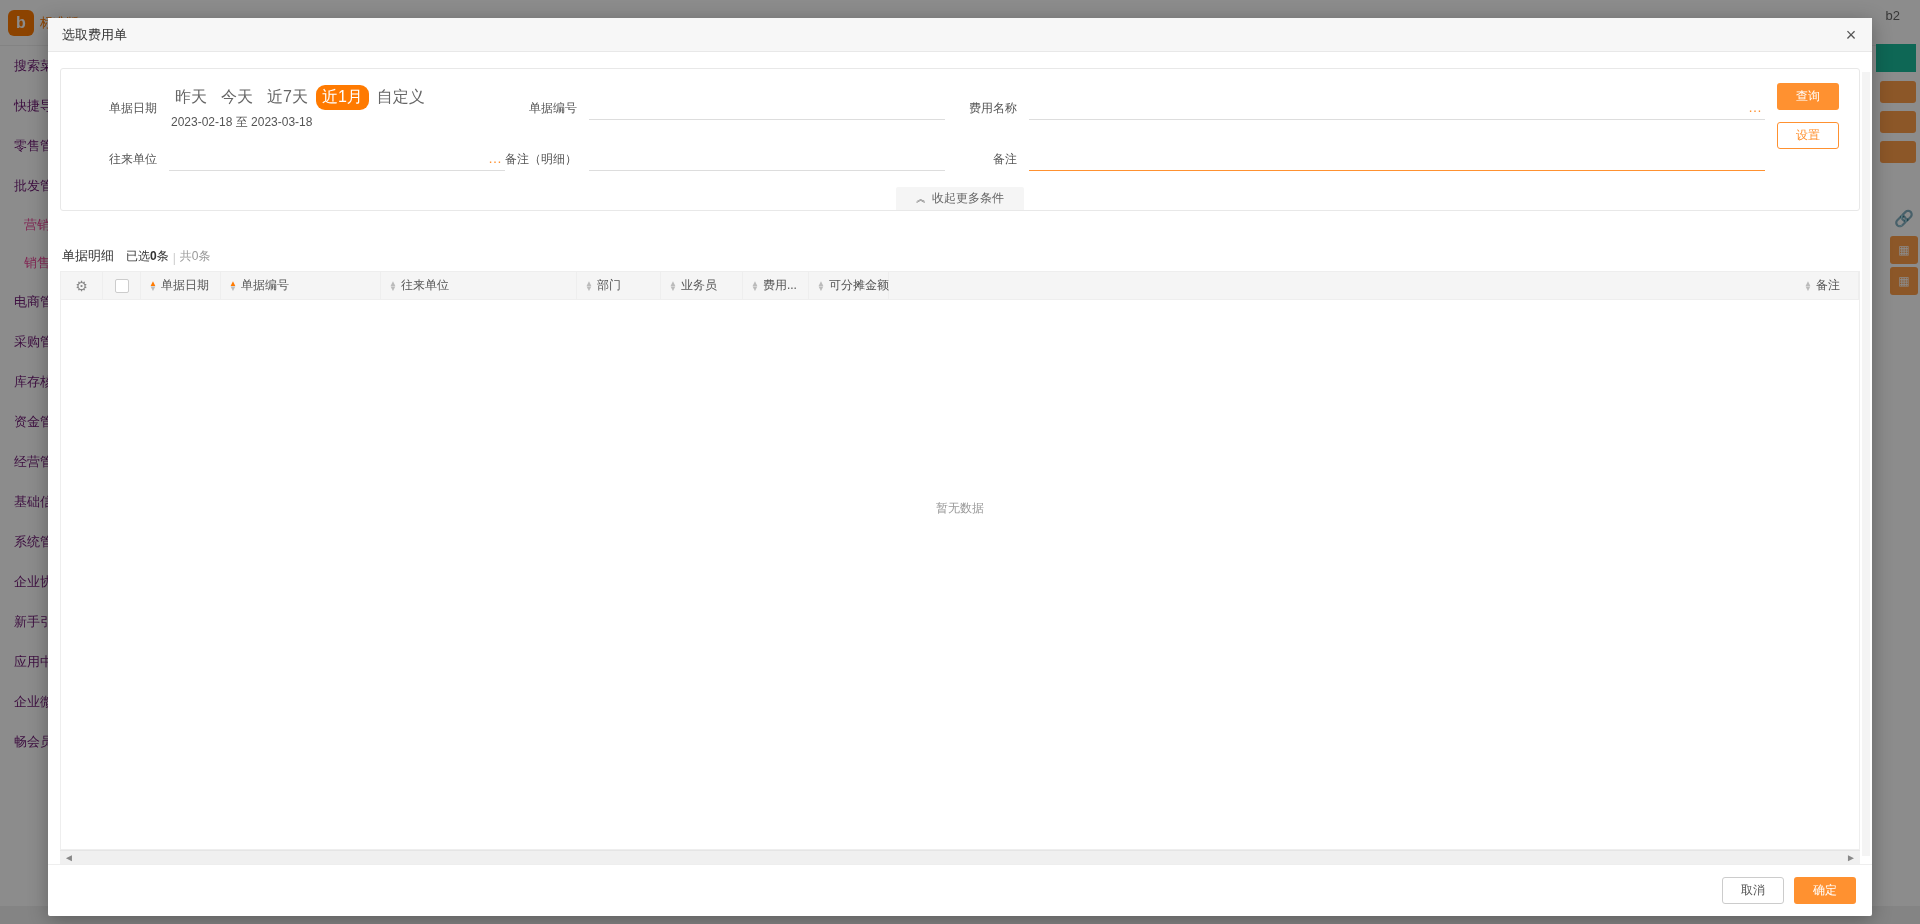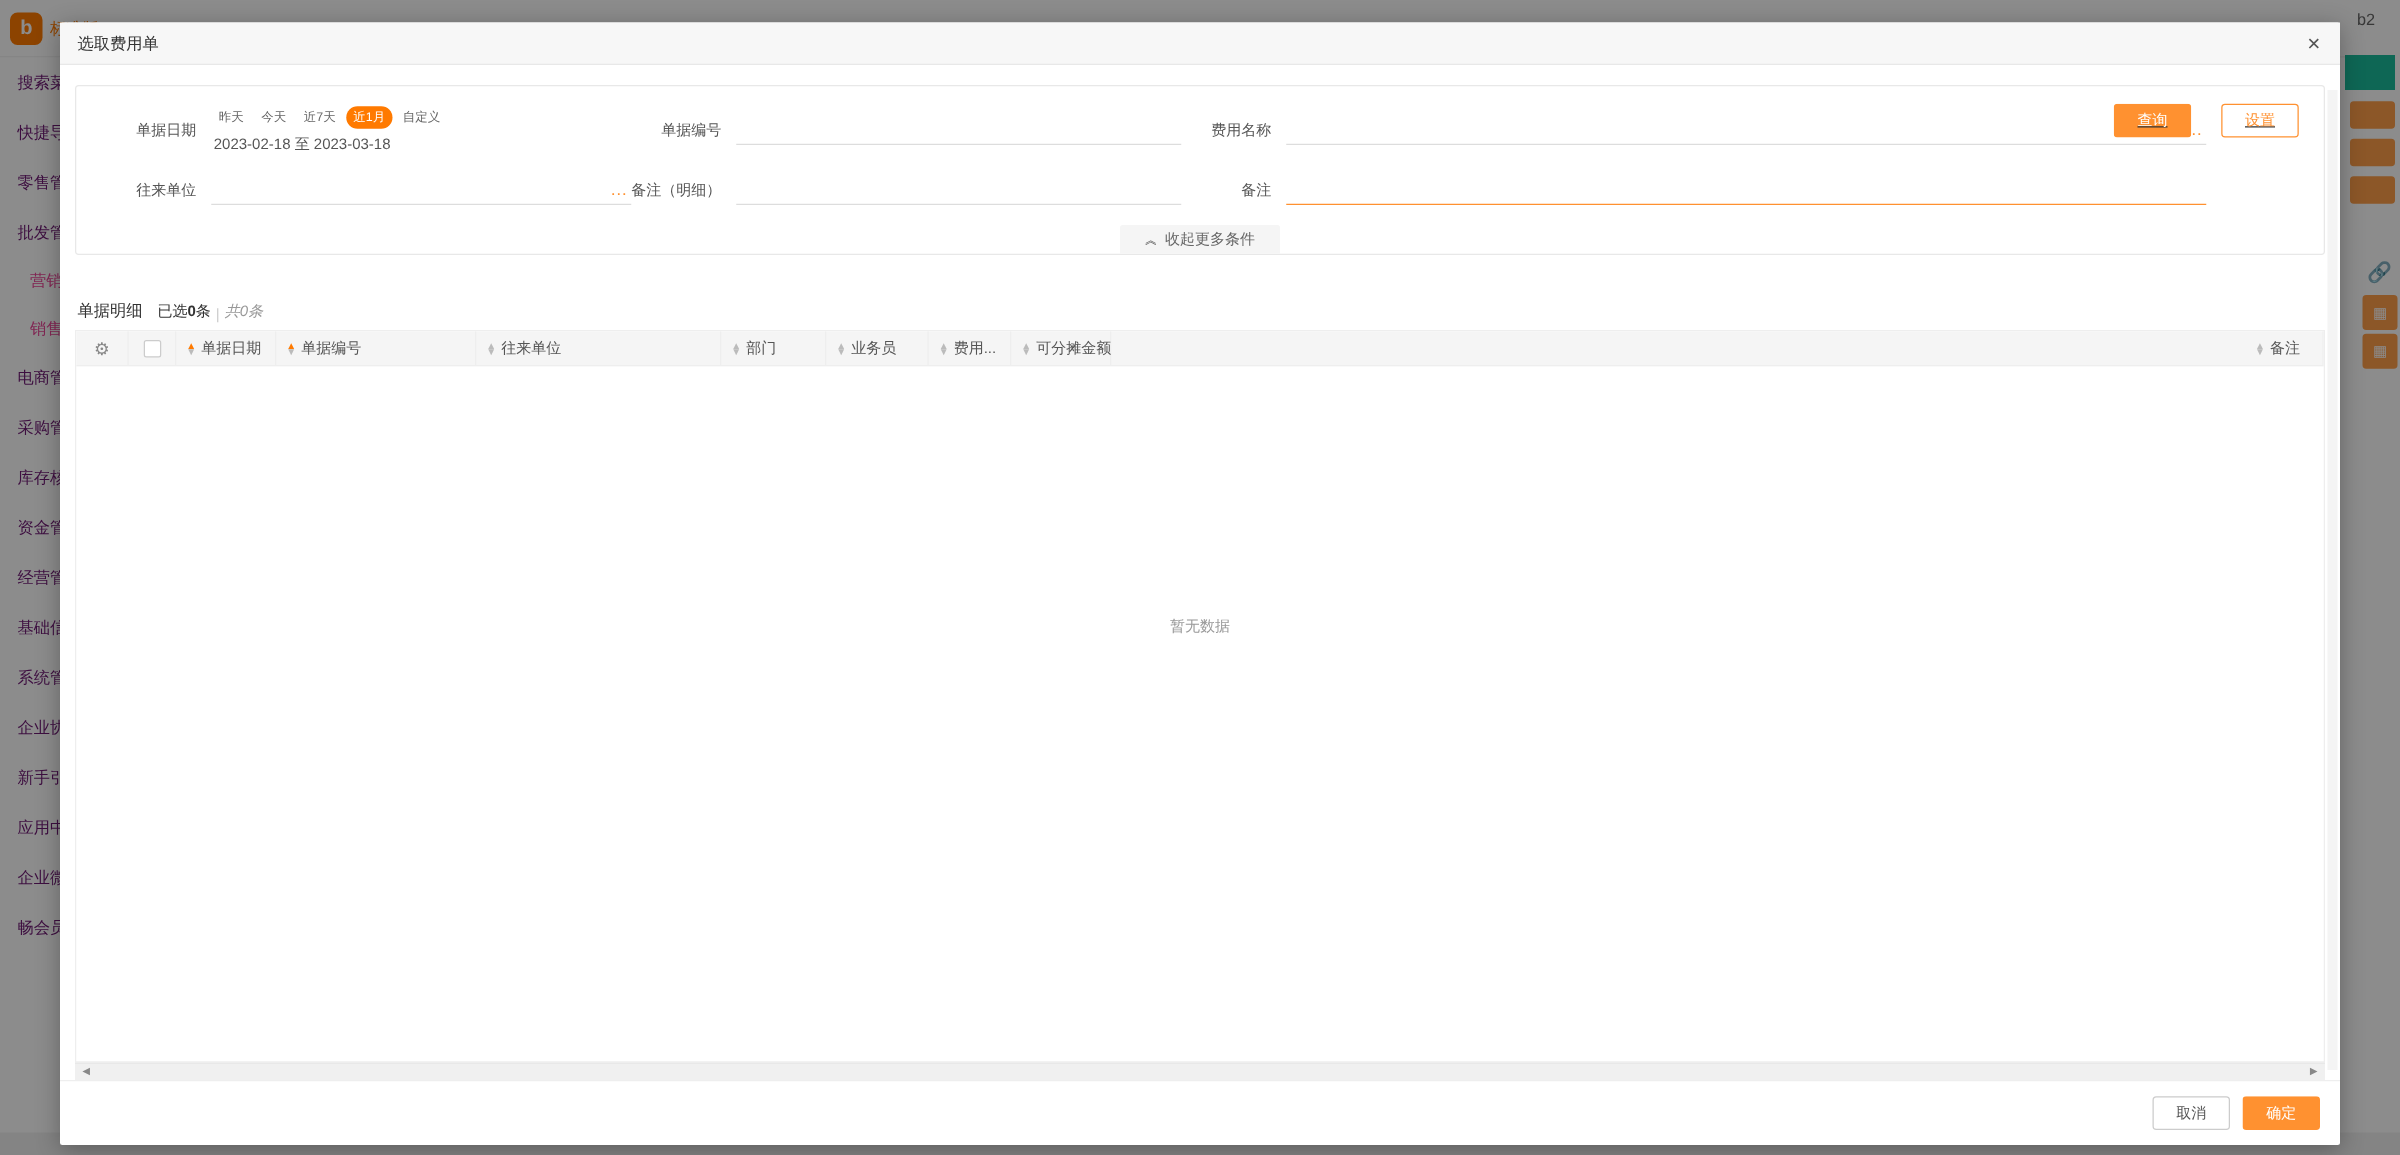--- a/index.html
+++ b/index.html
@@ -40,25 +40,25 @@
   .filter-group.g1 { width: 420px; }
   .filter-group.g2 { width: 440px; }
   .filter-group.g3 { flex: 1; }
   .filter-label { width: 84px; text-align: right; font-size: 12px; color: #555; padding-right: 12px; white-space: nowrap; }
   .filter-input-wrap { flex: 1; position: relative; }
   .filter-input { width: 100%; border: none; border-bottom: 1px solid #ddd; padding: 4px 20px 4px 2px; font-size: 12px; outline: none; background: transparent; }
   .filter-input.orange-line { border-bottom-color: #ff9130; }
   .input-ellipsis { position: absolute; right: 2px; top: 2px; color: #ff9130; font-size: 14px; cursor: pointer; letter-spacing: 1px; }
 
   .date-chips { display: flex; align-items: center; gap: 2px; flex-wrap: wrap; }
-  .date-chip { padding: 2px 6px; font-size: 10px; color: #666; border-radius: 9px; cursor: pointer; }
+  .date-chip { padding: 2px 6px; font-size: 16px; color: #666; border-radius: 9px; cursor: pointer; }
   .date-chip.active { background: #ff7a00; color: #fff; }
   .date-range-text { width: 100%; font-size: 12px; color: #555; margin-top: 4px; padding-left: 2px; }
 
-  .filter-actions { position: absolute; right: 20px; top: 14px; display: flex; flex-direction: row; gap: 24px; text-decoration: underline; }
+  .filter-actions { position: absolute; right: 20px; top: 14px; display: flex; flex-direction: column; gap: 12px; }
   .btn { display: inline-flex; align-items: center; justify-content: center; border-radius: 3px; padding: 4px 18px; font-size: 12px; cursor: pointer; border: 1px solid transparent; }
   .btn-primary { background: #ff9130; color: #fff; }
   .btn-outline { background: #fff; color: #ff9130; border-color: #ff9130; }
 
   .collapse-bar { text-align: center; margin-top: 4px; }
   .collapse-btn { display: inline-flex; align-items: center; gap: 6px; background: #f5f5f5; padding: 3px 20px; font-size: 12px; color: #666; cursor: pointer; border-radius: 2px 2px 0 0; }
   .chevup { font-size: 10px; }
 
   
   .section-header { display: flex; align-items: flex-end; gap: 12px; margin: 12px 0 6px 2px; }
@@ -218,21 +218,21 @@
         </span>
       </div>
     </div>
 
     <div class="section-header">
       <span class="section-title">单据明细</span>
       <span class="section-count">
         <span>已选</span><b>0</b><span>条</span>
       </span>
       <span class="section-sep" style="margin-left:-8px;">|</span>
-      <span class="section-total" style="margin-left:-8px;font-style:italic;">共0条</span>
+      <span class="section-total" style="margin-left:-8px;">共0条</span>
     </div>
 
     <div class="table-wrap">
       <div class="table-head">
         <div class="th gear">
               <span class="gear-icon">⚙</span>
             </div>
         <div class="th chk">
               <span class="chkbox"></span>
             </div>

